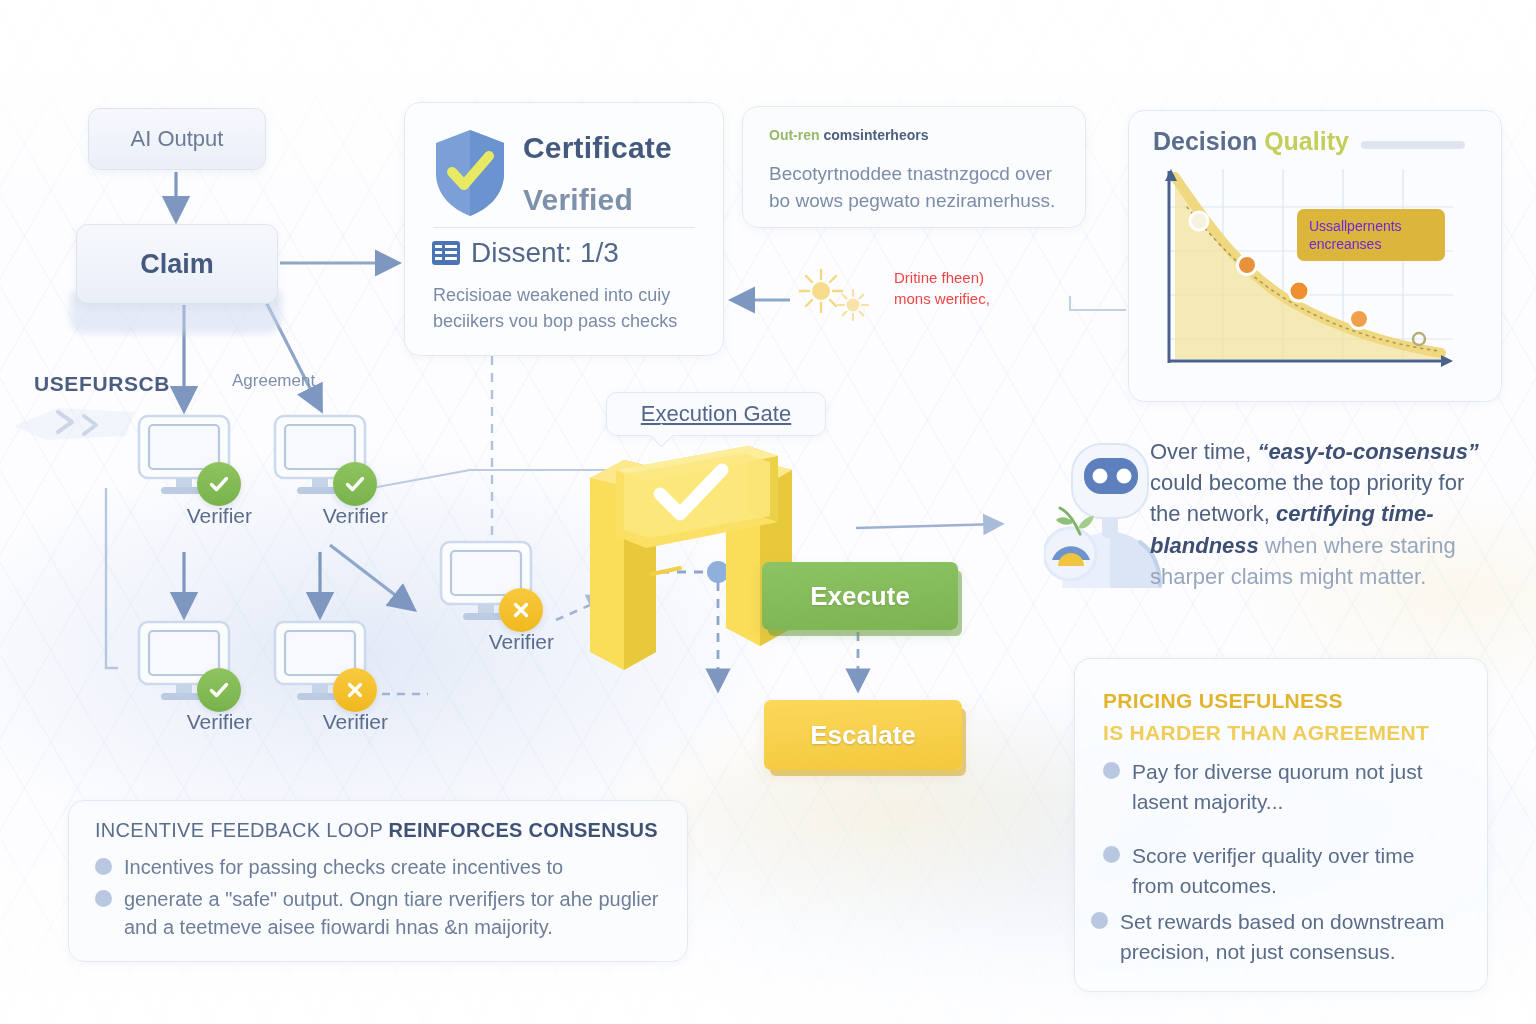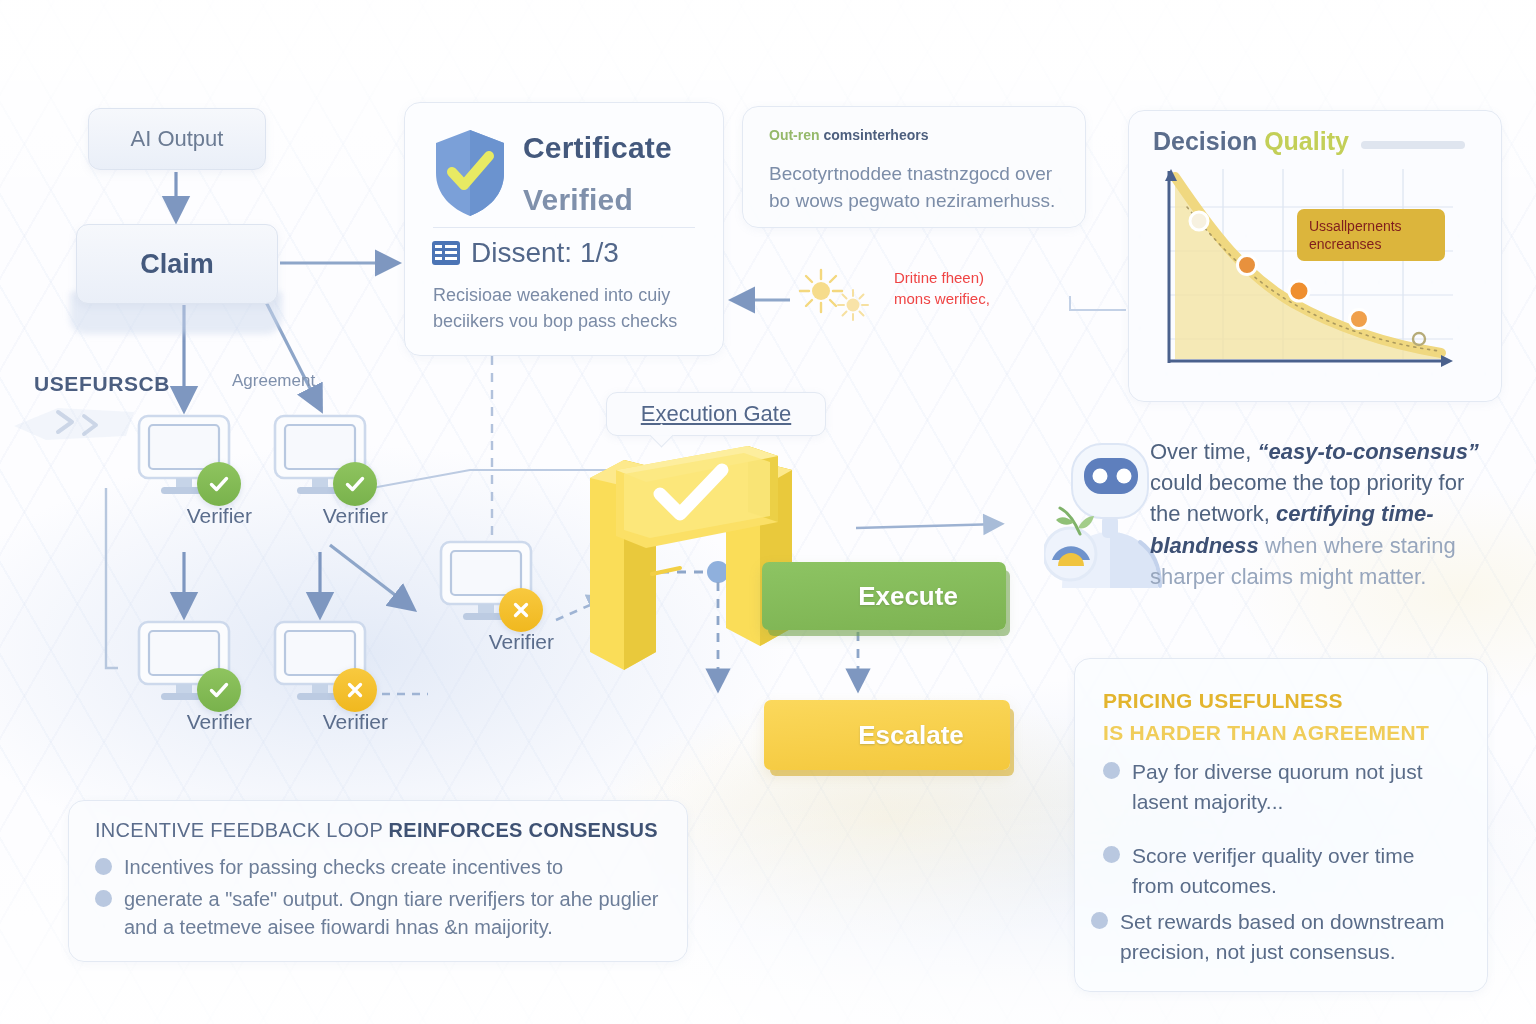--- a/index.html
+++ b/index.html
@@ -82,21 +82,21 @@
 
   
   #chart-card{left:1128px;top:110px;width:352px;height:290px;background:rgba(251,252,255,.88);padding-left:20px;}
   #chart-title{position:absolute;left:24px;top:16px;font-size:25px;font-weight:bold;color:#5b6d8c;}
   #chart-title .ql{color:#c3cf58;}
   #chart-title-bar{position:absolute;left:232px;top:30px;width:104px;height:8px;border-radius:4px;background:#dfe5ef;}
   #chart-plot{position:absolute;left:24px;top:52px;width:306px;height:218px;}
   #chart-tip{
     position:absolute;left:168px;top:98px;width:148px;height:52px;border-radius:7px;
     background:#dcb53c;display:flex;flex-direction:column;justify-content:center;padding-left:12px;
-    box-sizing:border-box;color:#7f1d1d;font-size:14px;line-height:1.32;
+    box-sizing:border-box;color:#6d28d9;font-size:14px;line-height:1.32;
   }
   #chart-ylabel{position:absolute;left:34px;top:372px;font-size:21px;font-weight:bold;color:#4b5e80;letter-spacing:.6px;}
   #chart-xlabel{position:absolute;left:232px;top:371px;font-size:17px;color:#7f90ac;}
 
   
   .verifier{position:absolute;width:136px;}
   .verifier .mon{width:98px;height:82px;position:relative;margin:0 auto;}
   .verifier .vlabel{text-align:right;font-size:21px;color:#5b6d8c;margin-top:8px;}
   .badge{
     position:absolute;width:44px;height:44px;border-radius:50%;
@@ -118,21 +118,20 @@
     font-size:22px;color:#53678a;box-shadow:0 2px 8px rgba(130,150,190,.09);text-decoration:underline;
   }
   #gate-label:after{content:"";position:absolute;left:46px;bottom:-9px;width:16px;height:16px;
     background:rgba(250,251,254,.93);border-right:1px solid #e3e9f3;border-bottom:1px solid #e3e9f3;transform:rotate(45deg);}
   #gate-svg{position:absolute;left:580px;top:438px;width:310px;height:312px;}
 
   .slab{
     position:absolute;display:flex;align-items:center;justify-content:center;
     font-size:26px;font-weight:bold;color:#fff;border-radius:7px;
     text-shadow:0 1px 2px rgba(90,100,70,.3);
-    padding-left:48px;
   }
   #slab-execute{left:762px;top:562px;width:196px;height:68px;
     background:linear-gradient(175deg,#8dc463 0%,#7db352 100%);
     box-shadow:5px 7px 0 -1px rgba(110,160,70,.55),0 6px 14px rgba(120,150,100,.18);}
   #slab-escalate{left:764px;top:700px;width:198px;height:70px;
     background:linear-gradient(175deg,#fbd85c 0%,#f4c83c 100%);
     box-shadow:5px 7px 0 -1px rgba(215,175,45,.6),0 6px 14px rgba(190,165,90,.18);}
 
   
   #robot{position:absolute;left:1044px;top:424px;width:132px;height:164px;}

